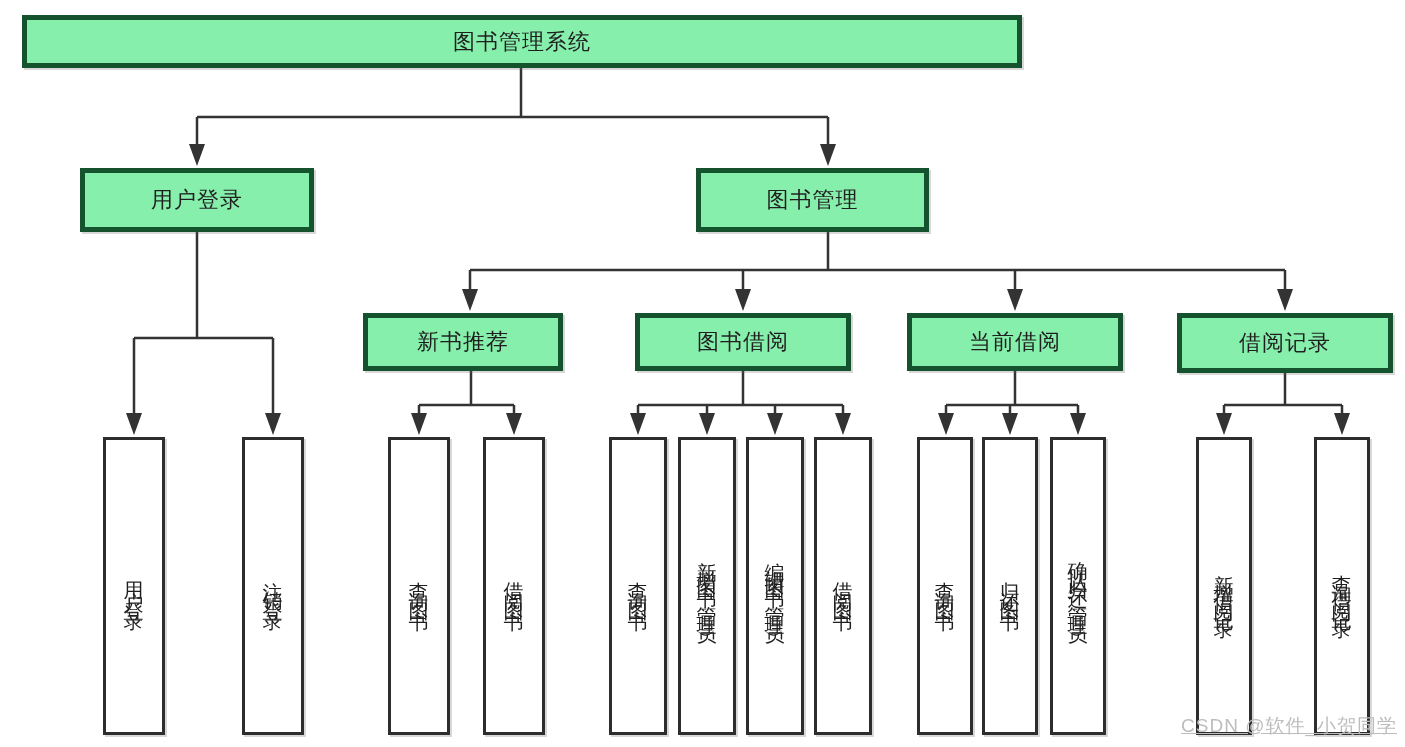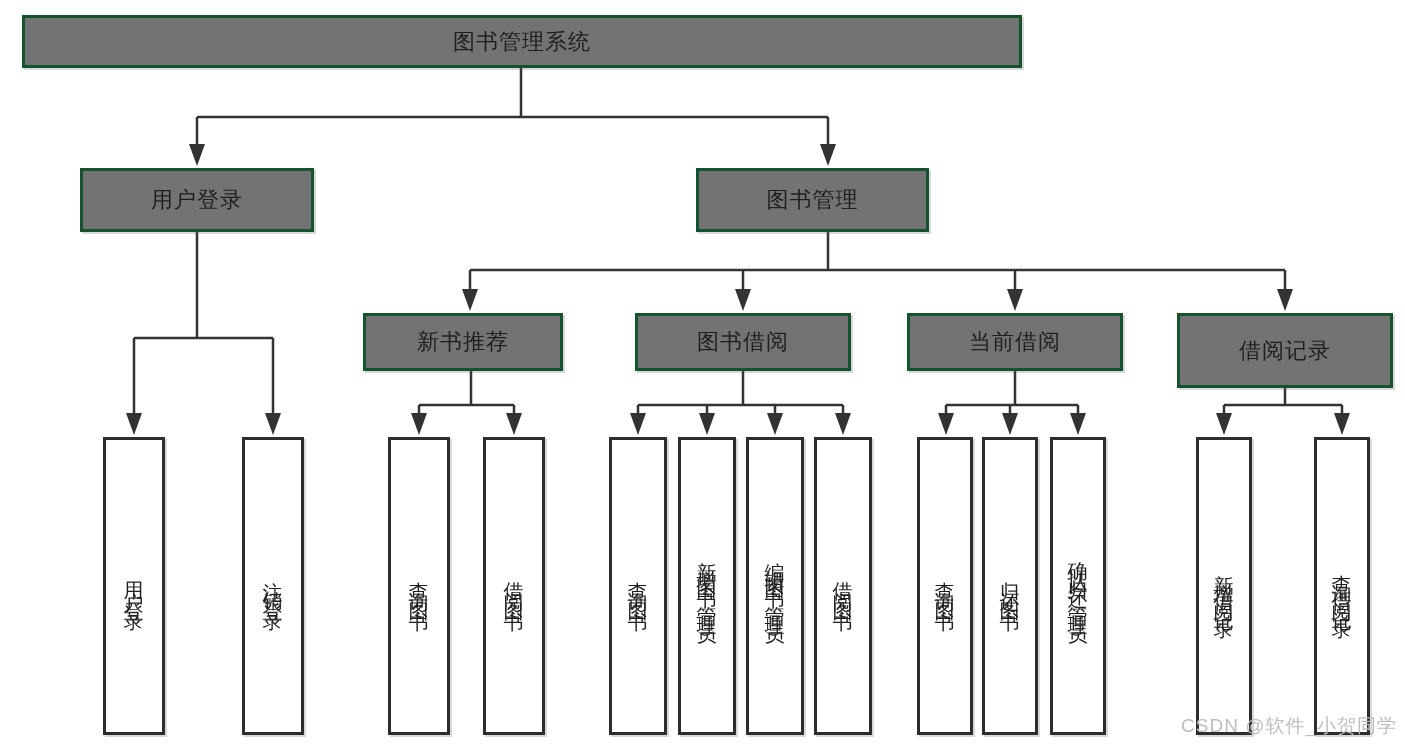--- a/index.html
+++ b/index.html
@@ -7,22 +7,22 @@
     position:relative;
     width:1405px;height:747px;
     background:#ffffff;
     font-family:"Liberation Sans","DejaVu Sans",sans-serif;
     overflow:hidden;
   }
   #wires{position:absolute;left:0;top:0;z-index:0;}
   .hbox{
     position:absolute;z-index:1;
     box-sizing:border-box;
-    border:3px solid #14532d;
-    background:#737373;
+    border:5px solid #14532d;
+    background:#86efac;
     display:flex;align-items:center;justify-content:center;
     font-size:22px;color:#1f1f1f;letter-spacing:1px;
     box-shadow:2px 2px 0 rgba(100,100,100,0.25);
   }
   .vbox{
     position:absolute;z-index:1;
     box-sizing:border-box;
     border:3px solid #2d2d2d;
     background:#ffffff;
     display:flex;align-items:center;justify-content:center;
@@ -30,20 +30,21 @@
     font-size:20px;color:#1f1f1f;letter-spacing:10px;
     line-height:1;
     box-shadow:2px 2px 0 rgba(100,100,100,0.25);
   }
   .vbox.long{letter-spacing:9px;font-size:20px;}
   #watermark{
     position:absolute;z-index:2;
     right:8px;bottom:8px;
     font-size:19px;color:#bdbdbd;letter-spacing:1px;
     white-space:nowrap;
+    text-decoration:underline;
   }
 </style>
 </head>
 <body>
 
 <div id="canvas">
 
   <svg id="wires" width="1405" height="747" viewBox="0 0 1405 747">
     <g stroke="#333333" stroke-width="2.5" fill="none">
 
@@ -88,21 +89,21 @@
   </svg>
 
   <div class="hbox" style="left:22px;top:15px;width:1000px;height:53px">图书管理系统</div>
 
   <div class="hbox" style="left:80px;top:168px;width:234px;height:64px">用户登录</div>
   <div class="hbox" style="left:696px;top:168px;width:233px;height:64px">图书管理</div>
 
   <div class="hbox" style="left:363px;top:313px;width:200px;height:58px">新书推荐</div>
   <div class="hbox" style="left:635px;top:313px;width:216px;height:58px">图书借阅</div>
   <div class="hbox" style="left:907px;top:313px;width:216px;height:58px">当前借阅</div>
-  <div class="hbox" style="left:1177px;top:313px;width:216px;height:75px">借阅记录</div>
+  <div class="hbox" style="left:1177px;top:313px;width:216px;height:60px">借阅记录</div>
 
   <div class="vbox" style="left:103px;top:437px;width:62px;height:298px">用户登录</div>
   <div class="vbox" style="left:242px;top:437px;width:62px;height:298px">注销登录</div>
 
   <div class="vbox" style="left:388px;top:437px;width:62px;height:298px">查询图书</div>
   <div class="vbox" style="left:483px;top:437px;width:62px;height:298px">借阅图书</div>
 
   <div class="vbox" style="left:609px;top:437px;width:58px;height:298px">查询图书</div>
   <div class="vbox long" style="left:678px;top:437px;width:58px;height:298px">新增图书（管理员）</div>
   <div class="vbox long" style="left:746px;top:437px;width:58px;height:298px">编辑图书（管理员）</div>

